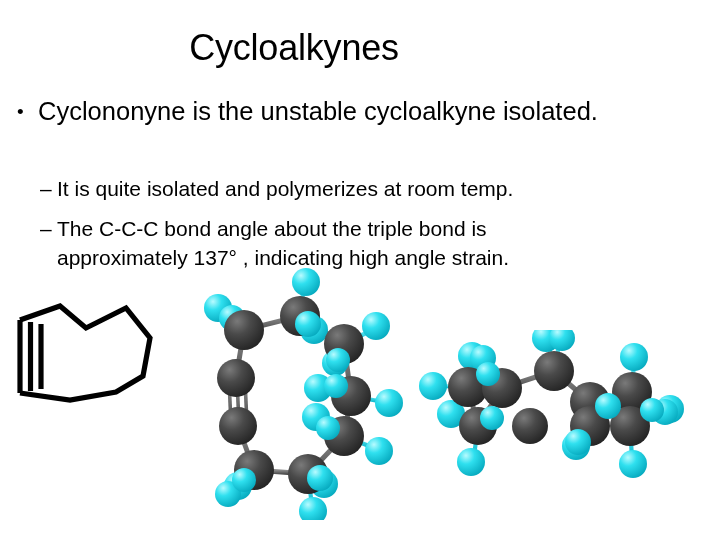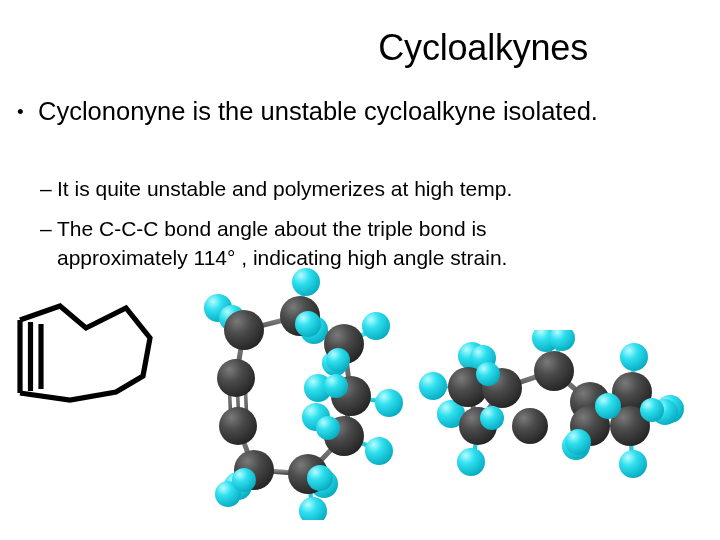--- a/index.html
+++ b/index.html
@@ -15,21 +15,21 @@
     background: #ffffff;
     overflow: hidden;
     font-family: "Liberation Sans", sans-serif;
     color: #000000;
   }
   #slide-title {
     position: absolute;
     left: 0;
     top: 26px;
     width: 588px;
-    text-align: right;
+    text-align: center;
     font-size: 36px;
     line-height: 44px;
     font-weight: 400;
     letter-spacing: -0.2px;
     color: #000000;
   }
   .bullet-l1 {
     position: absolute;
     left: 14px;
     top: 96px;
@@ -110,26 +110,26 @@
 
   <div id="slide-title">Cycloalkynes</div>
 
   <div class="bullet-l1">
     <span class="marker">•</span>
     <span class="btext">Cyclononyne is the unstable cycloalkyne isolated.</span>
   </div>
 
   <div class="bullet-l2" id="sub1">
     <span class="marker">–</span>
-    <span class="btext">It is quite unstable and polymerizes at high temp.</span>
+    <span class="btext">It is quite isolated and polymerizes at room temp.</span>
   </div>
 
   <div class="bullet-l2" id="sub2">
     <span class="marker">–</span>
-    <span class="btext">The C-C-C bond angle about the triple bond is approximately 114° , indicating high angle strain.</span>
+    <span class="btext">The C-C-C bond angle about the triple bond is approximately 137° , indicating high angle strain.</span>
   </div>
 
   <div id="skeletal">
     <svg width="186" height="120" viewBox="0 0 186 120">
       <g fill="none" stroke="#000000" stroke-width="5.2" stroke-linecap="butt" stroke-linejoin="miter">
 
         <line x1="12" y1="20" x2="12" y2="93"></line>
         <line x1="22.5" y1="22" x2="22.5" y2="91"></line>
         <line x1="33" y1="24" x2="33" y2="89"></line>
 

